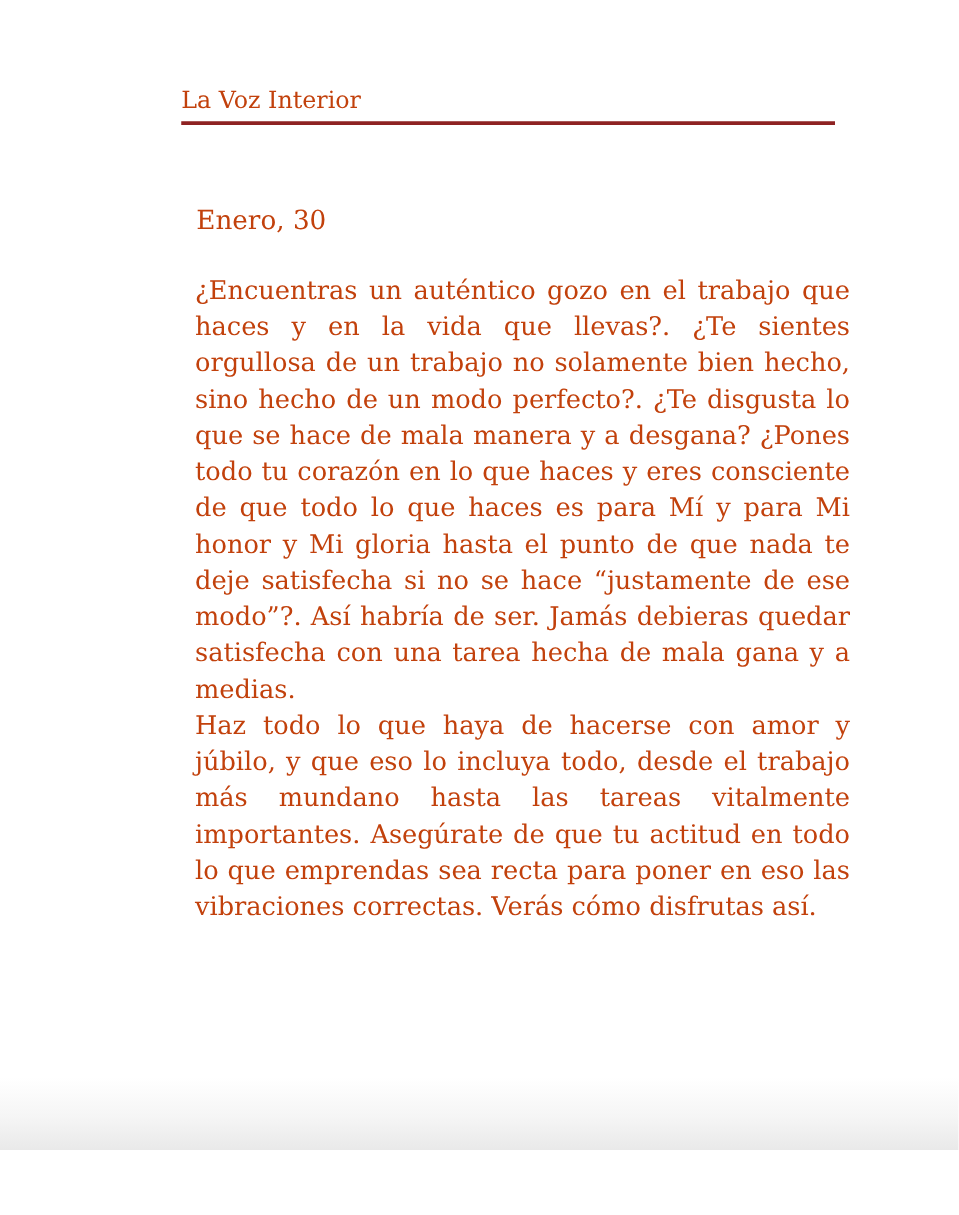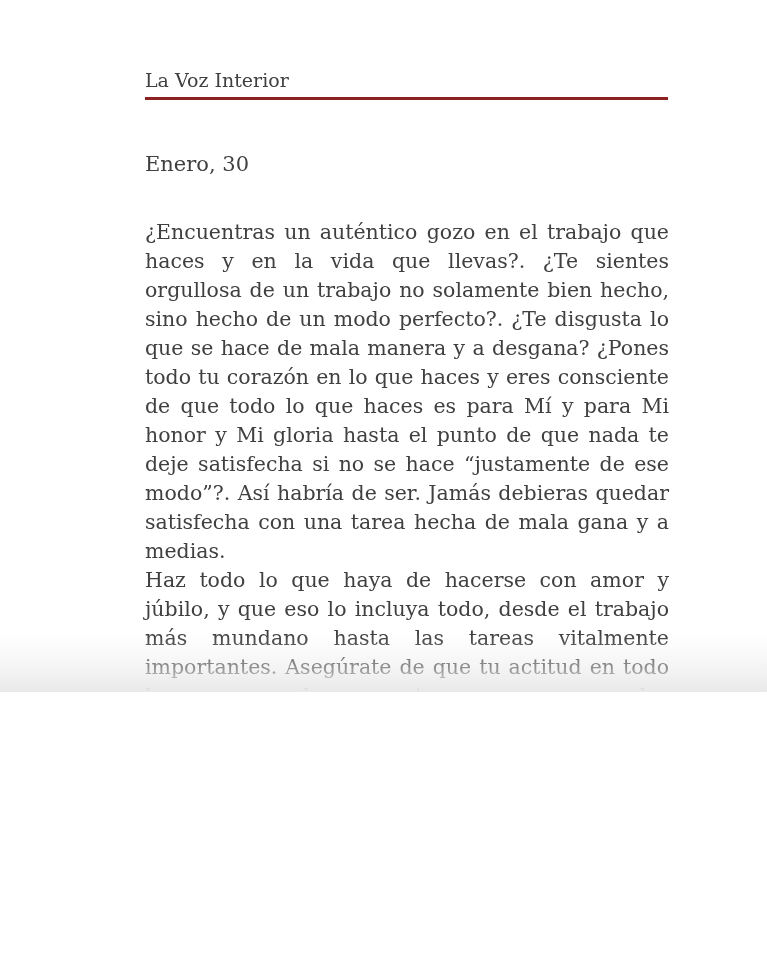--- a/index.html
+++ b/index.html
@@ -4,25 +4,25 @@
 <title>La Voz Interior — Enero, 30</title>
 <style>
   html, body {
     margin: 0;
     padding: 0;
     background: #ffffff;
   }
   .page {
     position: relative;
     width: 767px;
-    height: 692px;
+    height: 920px;
     background: #ffffff;
     overflow: hidden;
     font-family: "DejaVu Serif", "Liberation Serif", serif;
-    color: #404040;
+    color: #c2410c;
   }
   .running-header {
     position: absolute;
     left: 145px;
     top: 68px;
     width: 523px;
     display: flex;
     justify-content: space-between;
     align-items: baseline;
     font-size: 19px;
@@ -31,28 +31,28 @@
     border-bottom: 3px solid #8e2222;
   }
   .running-header .book-title,
   .running-header .author-name {
     white-space: nowrap;
   }
   .date-heading {
     position: absolute;
     left: 145px;
     top: 150px;
-    margin: 0;
+    margin: 12px;
     font-size: 21px;
     font-weight: normal;
     line-height: 28px;
   }
   .body-text {
     position: absolute;
-    left: 145px;
+    left: 156px;
     top: 218px;
     width: 524px;
     font-size: 20.5px;
     line-height: 29px;
     text-align: justify;
   }
   .body-text p {
     margin: 0;
     padding: 0;
   }

